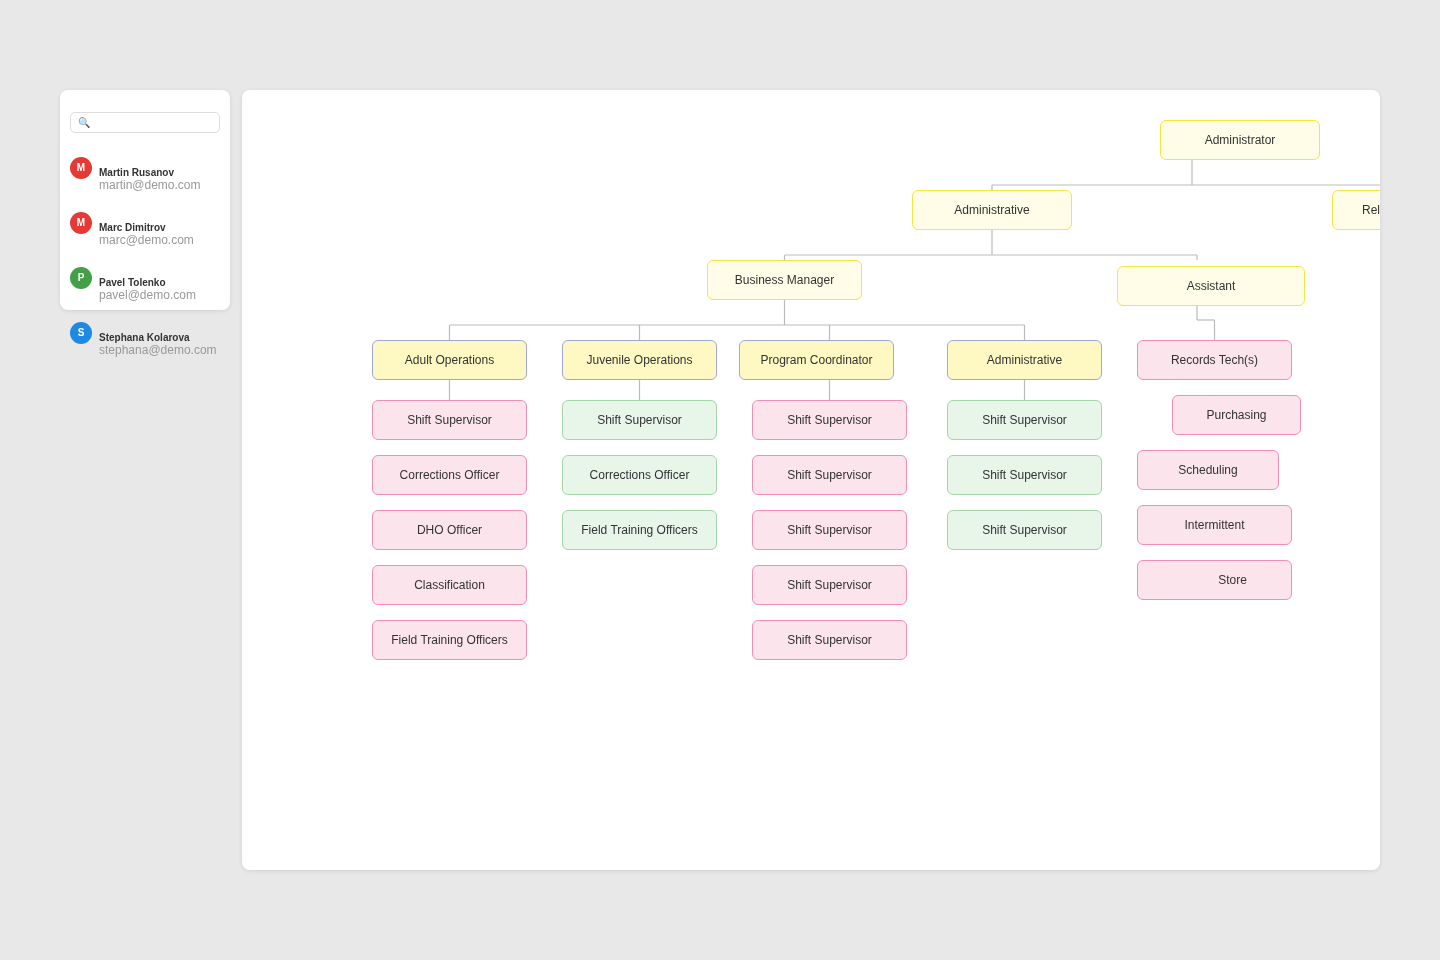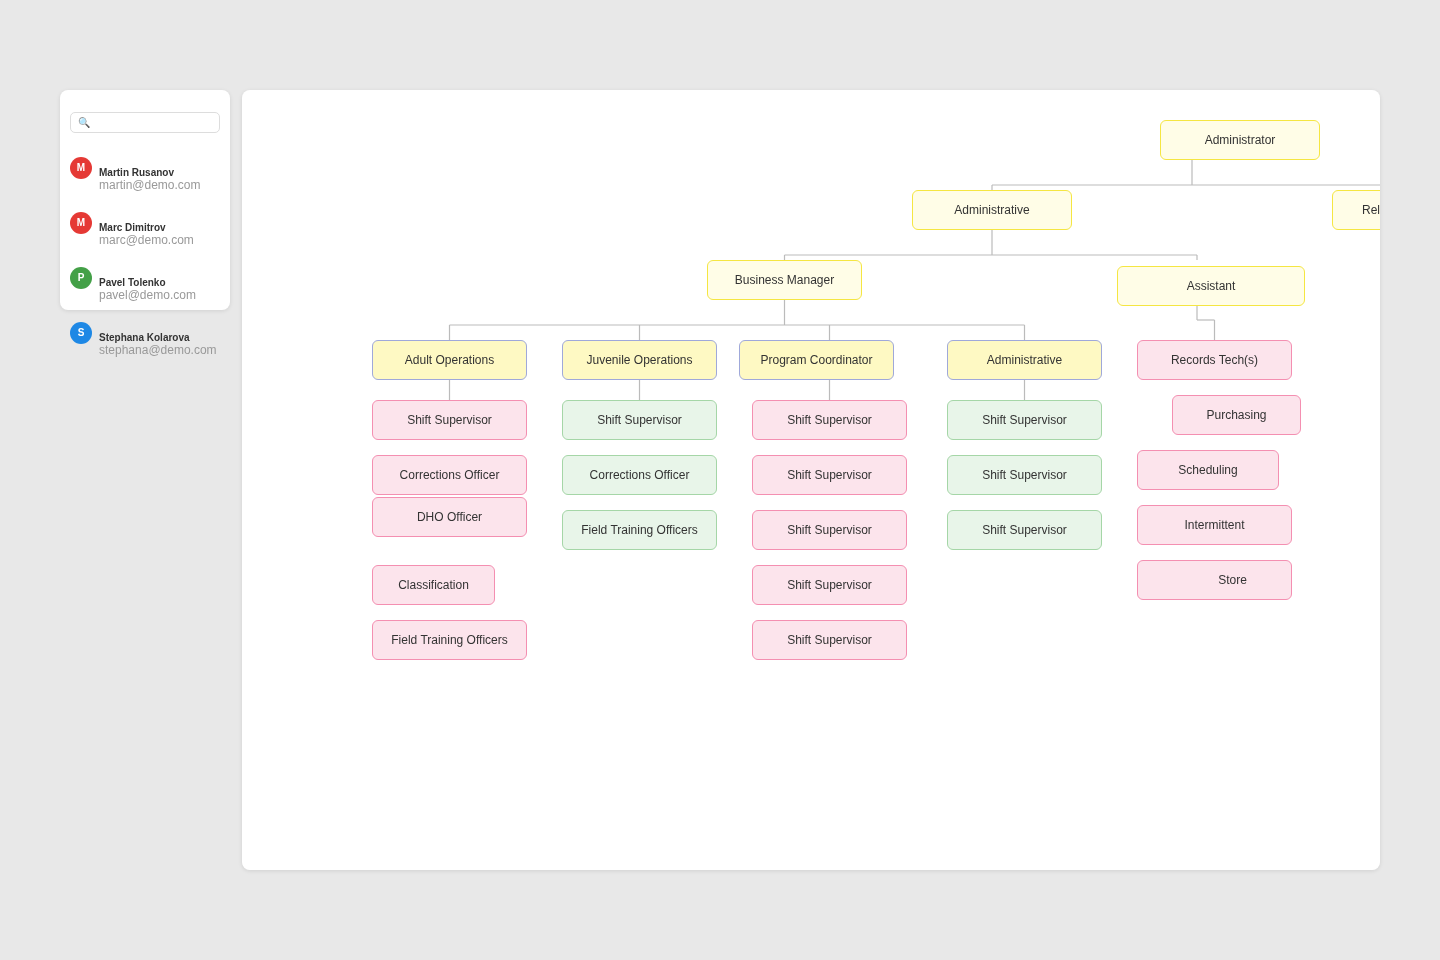--- a/index.html
+++ b/index.html
@@ -234,22 +234,22 @@
         <div class="node node-blue" style="left: 310px; top: 230px; width: 155px; min-height: 40px;">Juvenile Operations</div>
         <div class="node node-blue" style="left: 487px; top: 230px; width: 155px; min-height: 40px;">Program Coordinator</div>
         <div class="node node-blue" style="left: 695px; top: 230px; width: 155px; min-height: 40px;">Administrative</div>
         <div class="node node-pink" style="left: 885px; top: 230px; width: 155px; min-height: 40px;">Records Tech(s)</div>
         <div class="node node-pink" style="left: 885px; top: 285px; width: 129px; min-height: 40px; margin-left: 35px;">Purchasing</div>
         <div class="node node-pink" style="left: 885px; top: 340px; width: 142px; min-height: 40px;">Scheduling</div>
         <div class="node node-pink" style="left: 885px; top: 395px; width: 155px; min-height: 40px; text-align: right;">Intermittent</div>
         <div class="node node-pink" style="left: 885px; top: 450px; width: 155px; min-height: 40px; padding-left: 44px;">Store</div>
         <div class="node node-pink" style="left: 120px; top: 290px; width: 155px; min-height: 40px;">Shift Supervisor</div>
         <div class="node node-pink" style="left: 120px; top: 345px; width: 155px; min-height: 40px;">Corrections Officer</div>
-        <div class="node node-pink" style="left: 120px; top: 387px; width: 155px; min-height: 40px;">DHO Officer</div>
-        <div class="node node-pink" style="left: 120px; top: 455px; width: 123px; min-height: 40px;">Classification</div>
+        <div class="node node-pink" style="left: 120px; top: 400px; width: 155px; min-height: 40px;">DHO Officer</div>
+        <div class="node node-pink" style="left: 120px; top: 455px; width: 155px; min-height: 40px;">Classification</div>
         <div class="node node-pink" style="left: 120px; top: 510px; width: 155px; min-height: 40px;">Field Training Officers</div>
         <div class="node node-green" style="left: 310px; top: 290px; width: 155px; min-height: 40px;">Shift Supervisor</div>
         <div class="node node-green" style="left: 310px; top: 345px; width: 155px; min-height: 40px;">Corrections Officer</div>
         <div class="node node-green" style="left: 310px; top: 400px; width: 155px; min-height: 40px;">Field Training Officers</div>
         <div class="node node-pink" style="left: 500px; top: 290px; width: 155px; min-height: 40px;">Shift Supervisor</div>
         <div class="node node-pink" style="left: 500px; top: 345px; width: 155px; min-height: 40px;">Shift Supervisor</div>
         <div class="node node-pink" style="left: 500px; top: 400px; width: 155px; min-height: 40px;">Shift Supervisor</div>
         <div class="node node-pink" style="left: 500px; top: 455px; width: 155px; min-height: 40px;">Shift Supervisor</div>
         <div class="node node-pink" style="left: 500px; top: 510px; width: 155px; min-height: 40px;">Shift Supervisor</div>
         <div class="node node-green" style="left: 695px; top: 290px; width: 155px; min-height: 40px;">Shift Supervisor</div>

